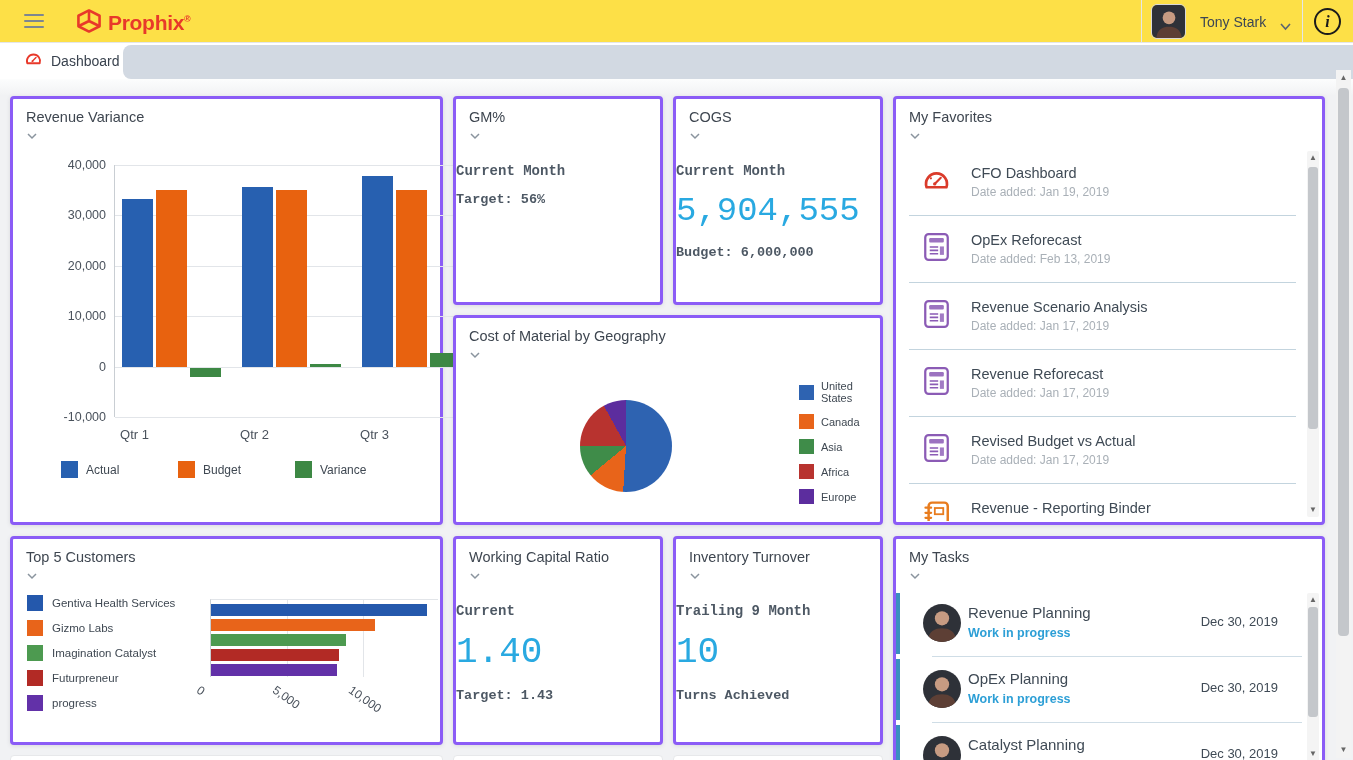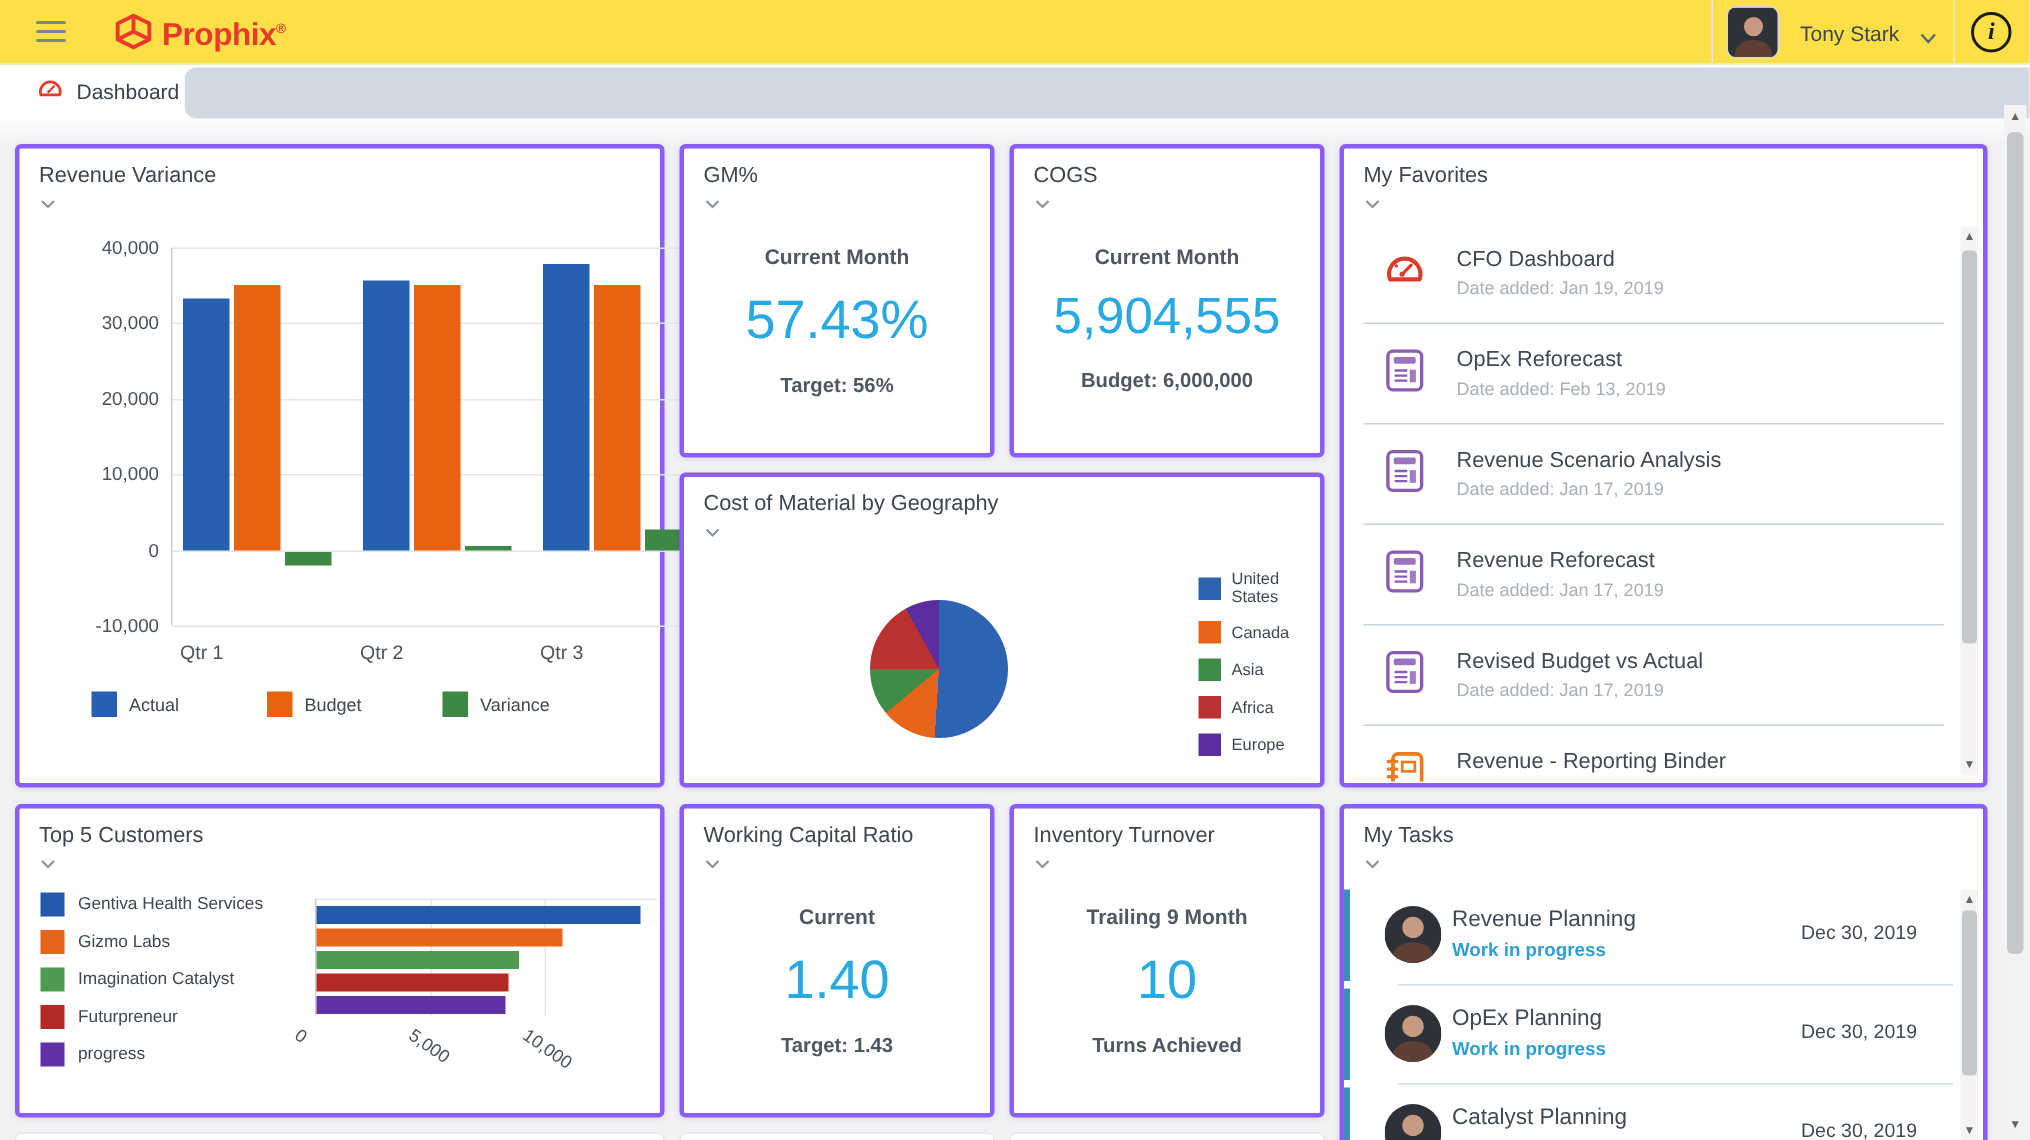--- a/index.html
+++ b/index.html
@@ -37,21 +37,21 @@
   #card-wcr  { left:453px; top:536px; width:210px; height:209px; }
   #card-inv  { left:673px; top:536px; width:210px; height:209px; }
   #card-tasks{ left:893px; top:536px; width:432px; height:300px; overflow:hidden; }
   .sliver { position:absolute; top:755px; height:10px; background:#fff; border:1px solid #e7e8ea; border-radius:4px; z-index:2; }
 
   .whead { position:absolute; top:10px; left:13px; right:13px; z-index:3; }
   .wtitle { font-size:14.5px; color:#3e4650; }
   .wchevron { margin-top:7px; display:block; cursor:pointer; }
 
   
-  .kpi { position:absolute; left:0; right:0; top:64px; text-align:center; }
+  .kpi { position:absolute; left:0; right:0; top:64px; text-align:left;font-family:Liberation Mono, monospace; }
   .kpi-period { font-size:14px; font-weight:bold; color:#4d5864; margin-bottom:13px; }
   .kpi-value { font-size:36px; color:#29a9e1; margin-bottom:15px; white-space:nowrap; }
   .kpi-footer { font-size:13.5px; font-weight:bold; color:#4d5864; }
 
   
   #rv-plot { position:absolute; left:81px; top:66px; width:361px; height:252px; border-left:1px solid #c9ced3;margin-left:20px; }
   .gline { position:absolute; left:0; right:0; height:1px; background:#e2e5e9; }
   .ytick { position:absolute; right:100%; margin-right:9px; transform:translateY(-50%); font-size:12.5px; color:#4a525c; white-space:nowrap; }
   .vbar { position:absolute; }
   .xlabel { position:absolute; width:80px; text-align:center; font-size:13px; color:#4a525c; }
@@ -207,21 +207,20 @@
 
 <div class="card" id="card-gm">
   <div class="whead">
     <div class="wtitle">GM%</div>
     <svg class="wchevron" width="12" height="8">
         <polyline points="2,2 6,6 10,2" fill="none" stroke="#8a949e" stroke-width="1.5"></polyline>
       </svg>
   </div>
   <div class="kpi">
     <div class="kpi-period">Current Month</div>
-    <div class="kpi-value">57.43%</div>
     <div class="kpi-footer">Target: 56%</div>
   </div>
 </div>
 
 <div class="card" id="card-cogs">
   <div class="whead">
     <div class="wtitle">COGS</div>
     <svg class="wchevron" width="12" height="8">
         <polyline points="2,2 6,6 10,2" fill="none" stroke="#8a949e" stroke-width="1.5"></polyline>
       </svg>

